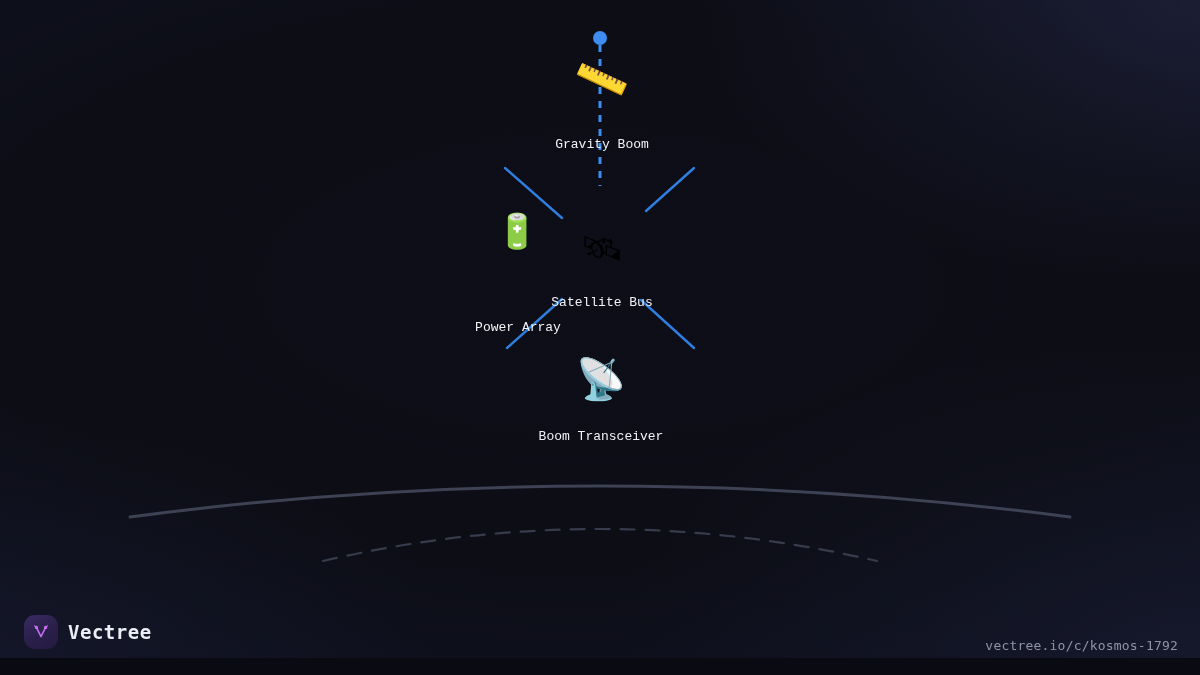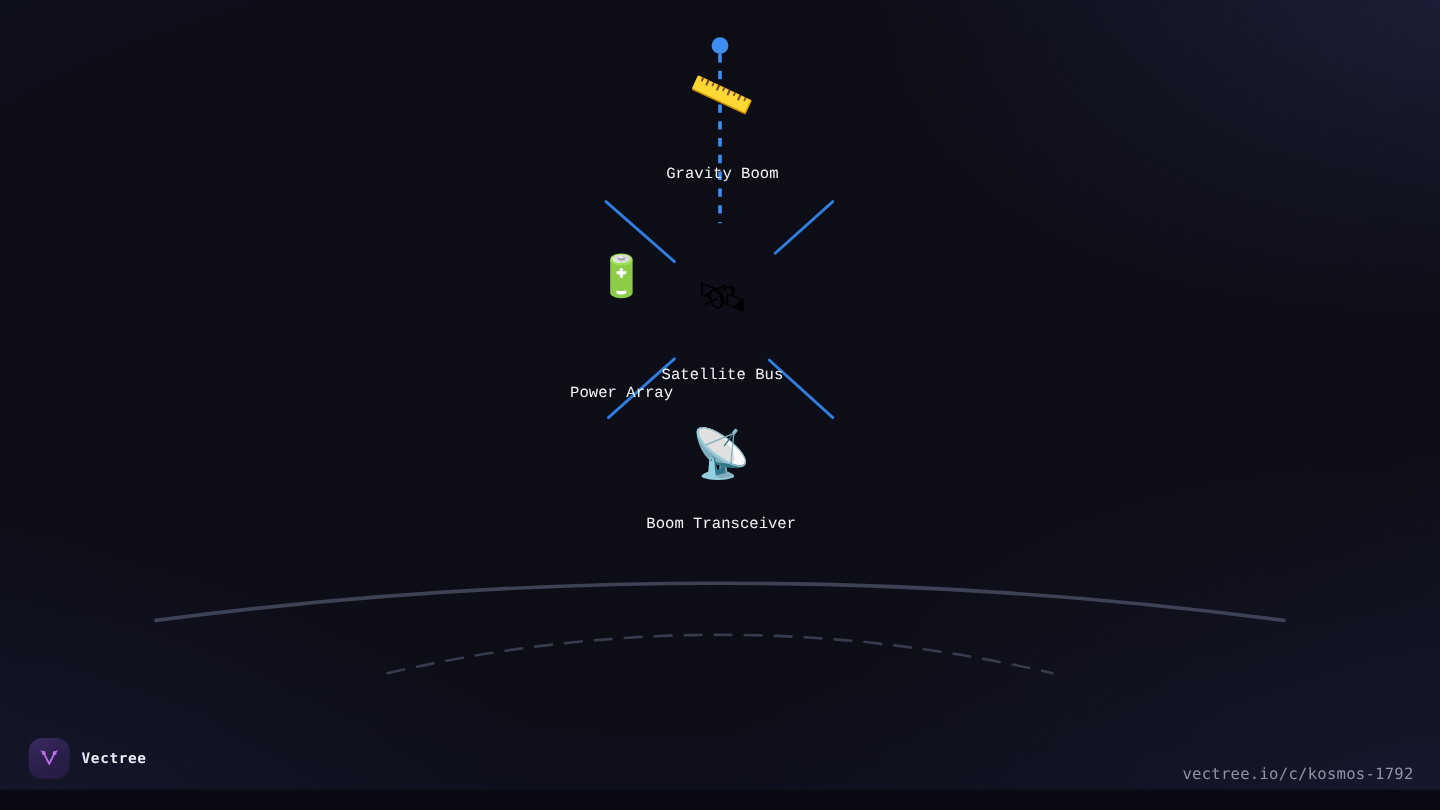--- a/index.html
+++ b/index.html
@@ -101,21 +101,21 @@
     border-radius: 11px;
     background: linear-gradient(150deg, #3a2a63 0%, #2a1f4a 55%, #241a40 100%);
     display: flex;
     align-items: center;
     justify-content: center;
     flex: none;
   }
   #brand-name {
     color: #eceef5;
     font-family: "DejaVu Sans Mono", monospace;
-    font-size: 12px;
+    font-size: 19px;
     font-weight: bold;
     letter-spacing: 0.5px;
   }
   #page-title {
     color: #ffffff;
     font-family: "DejaVu Sans Mono", monospace;
     font-size: 36px;
     font-weight: bold;
     letter-spacing: 1px;
     line-height: 1.05;
@@ -154,21 +154,21 @@
   </svg>
 
   <div id="node-root-dot" style="left: 600px; top: 38px; background: rgb(61, 142, 240);"></div>
 
   <div id="node-layer">
       <div class="node" style="left: 602px; top: 80px;"><span class="node-emoji" style="font-size: 40px; transform: rotate(-20deg); display: inline-block;">📏</span></div>
       <div class="node-label" style="left: 602px; top: 137px; position: absolute; color: rgb(242, 243, 247);">Gravity Boom</div>
       <div class="node" style="left: 518px; top: 231px;"><span class="node-emoji" style="font-size: 34px; display: inline-block;">🔋</span></div>
       <div class="node-label" style="left: 518px; top: 288px; position: absolute; color: rgb(242, 243, 247); margin-top: 32px;">Power Array</div>
       <div class="node" style="left: 602px; top: 248px;"><span class="node-emoji" style="font-size: 34px; display: inline-block;">🛰</span></div>
-      <div class="node-label" style="left: 602px; top: 305px; position: absolute; color: rgb(242, 243, 247);">Satellite Bus</div>
+      <div class="node-label" style="left: 602px; top: 295px; position: absolute; color: rgb(242, 243, 247);">Satellite Bus</div>
       <div class="node" style="left: 601px; top: 379px;"><span class="node-emoji" style="font-size: 40px; display: inline-block;">📡</span></div>
       <div class="node-label" style="left: 601px; top: 429px; position: absolute; color: rgb(242, 243, 247);">Boom Transceiver</div>
     </div>
 
   <div id="footer">
     <div id="brand-row">
       <div id="brand-logo">
         <svg width="20" height="20" viewBox="0 0 24 24" xmlns="http://www.w3.org/2000/svg">
           <path d="M6.5 6.5 L12 17.5 L17.5 6.5" fill="none" stroke="#c06cf0" stroke-width="1.9" stroke-linecap="round" stroke-linejoin="round"></path>
           <circle cx="6.5" cy="6.5" r="1.9" fill="#d77cf5"></circle>

